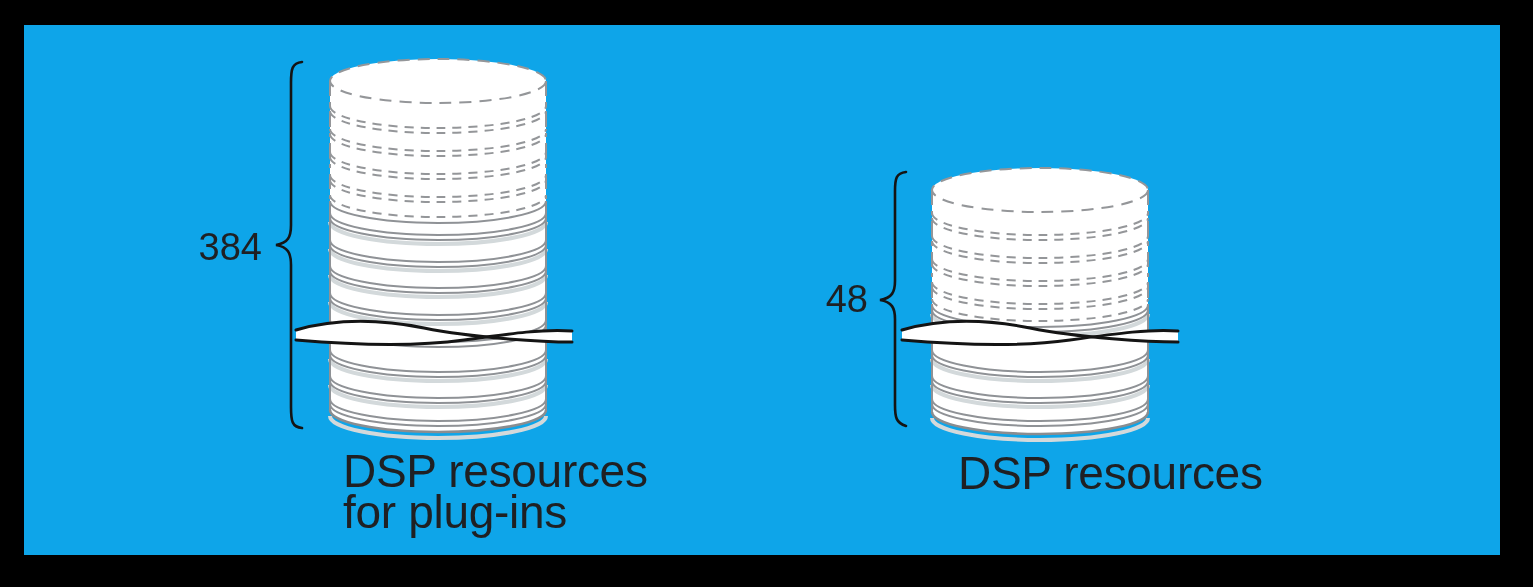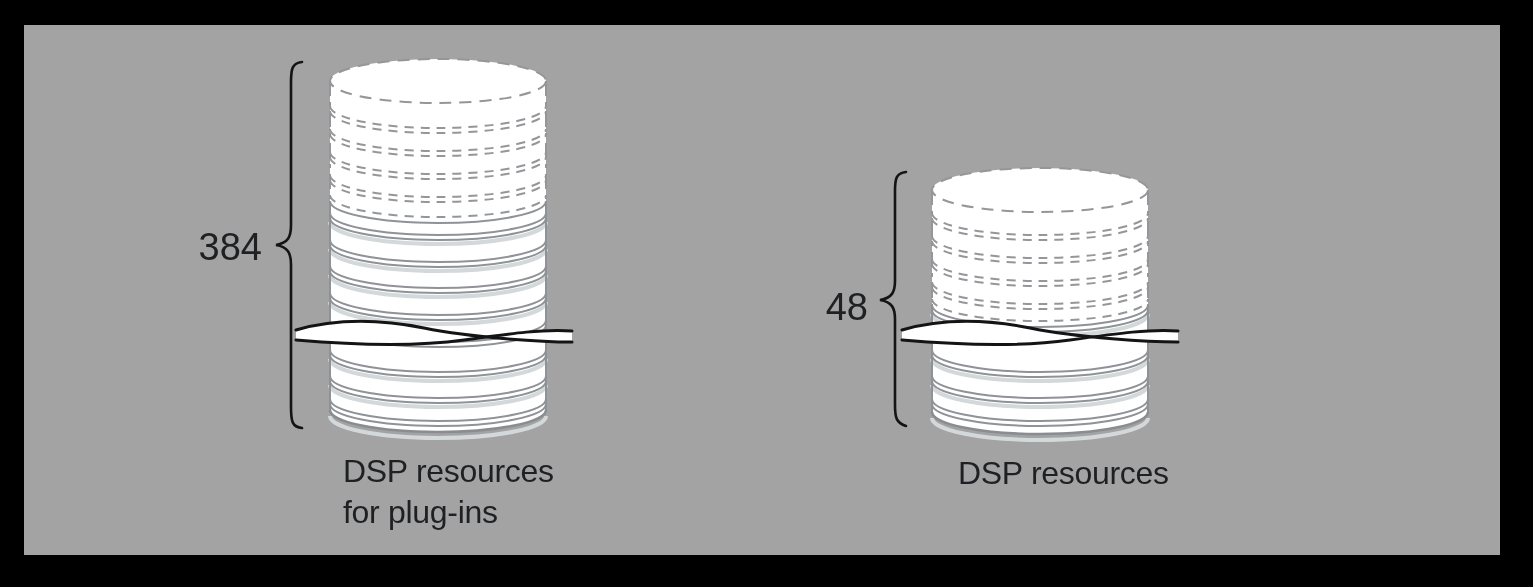--- a/index.html
+++ b/index.html
@@ -2,44 +2,44 @@
 <html><head>
 <meta charset="utf-8">
 <style>
   html,body{margin:0;padding:0;}
   body{
     width:1533px;height:587px;background:#000;position:relative;overflow:hidden;
     font-family:"Liberation Sans","DejaVu Sans",sans-serif;
   }
   .panel{
     position:absolute;left:24px;top:25px;width:1476px;height:530px;
-    background:#a3a3a3;
+    background:#0ea5e9;
   }
   .panel svg{position:absolute;left:0;top:0;}
   
   .body{fill:#ffffff;stroke:none;}
   .arc{fill:none;stroke:#8f9296;stroke-width:2;}
   .arc-d{fill:none;stroke:#949699;stroke-width:2;stroke-dasharray:9 7;}
   .ell-d{fill:none;stroke:#949699;stroke-width:2;stroke-dasharray:12 8;}
   .side{fill:none;stroke:#8f9296;stroke-width:2;}
   .side-d{fill:none;stroke:#949699;stroke-width:2;stroke-dasharray:15 6 4 6;}
   .arc-sh{fill:none;stroke:#d3d9db;stroke-width:4;}
   .arc-b{fill:none;stroke:#8a8d90;stroke-width:2.6;}
   .ribbon{fill:#ffffff;stroke:none;}
   .wave{fill:none;stroke:#141414;stroke-width:3;stroke-linecap:round;}
   .brace{fill:none;stroke:#141414;stroke-width:2.6;stroke-linecap:round;}
   
   .num{
     position:absolute;width:120px;text-align:right;
     font-size:38px;line-height:42px;color:#1f2023;
   }
   .num-plugins{left:118px;top:201px;}
-  .num-geq{left:724px;top:253px;margin-top:8px;}
+  .num-geq{left:724px;top:253px;}
   .caption{
-    position:absolute;font-size:32px;line-height:41px;color:#1f2023;
+    position:absolute;font-size:46px;line-height:41px;color:#1f2023;
     letter-spacing:-0.3px;white-space:nowrap;
   }
   .cap-plugins{left:319px;top:426px;}
   .cap-geq{left:934px;top:428px;}
 </style>
 </head>
 <body>
 
 <div class="panel">
 

